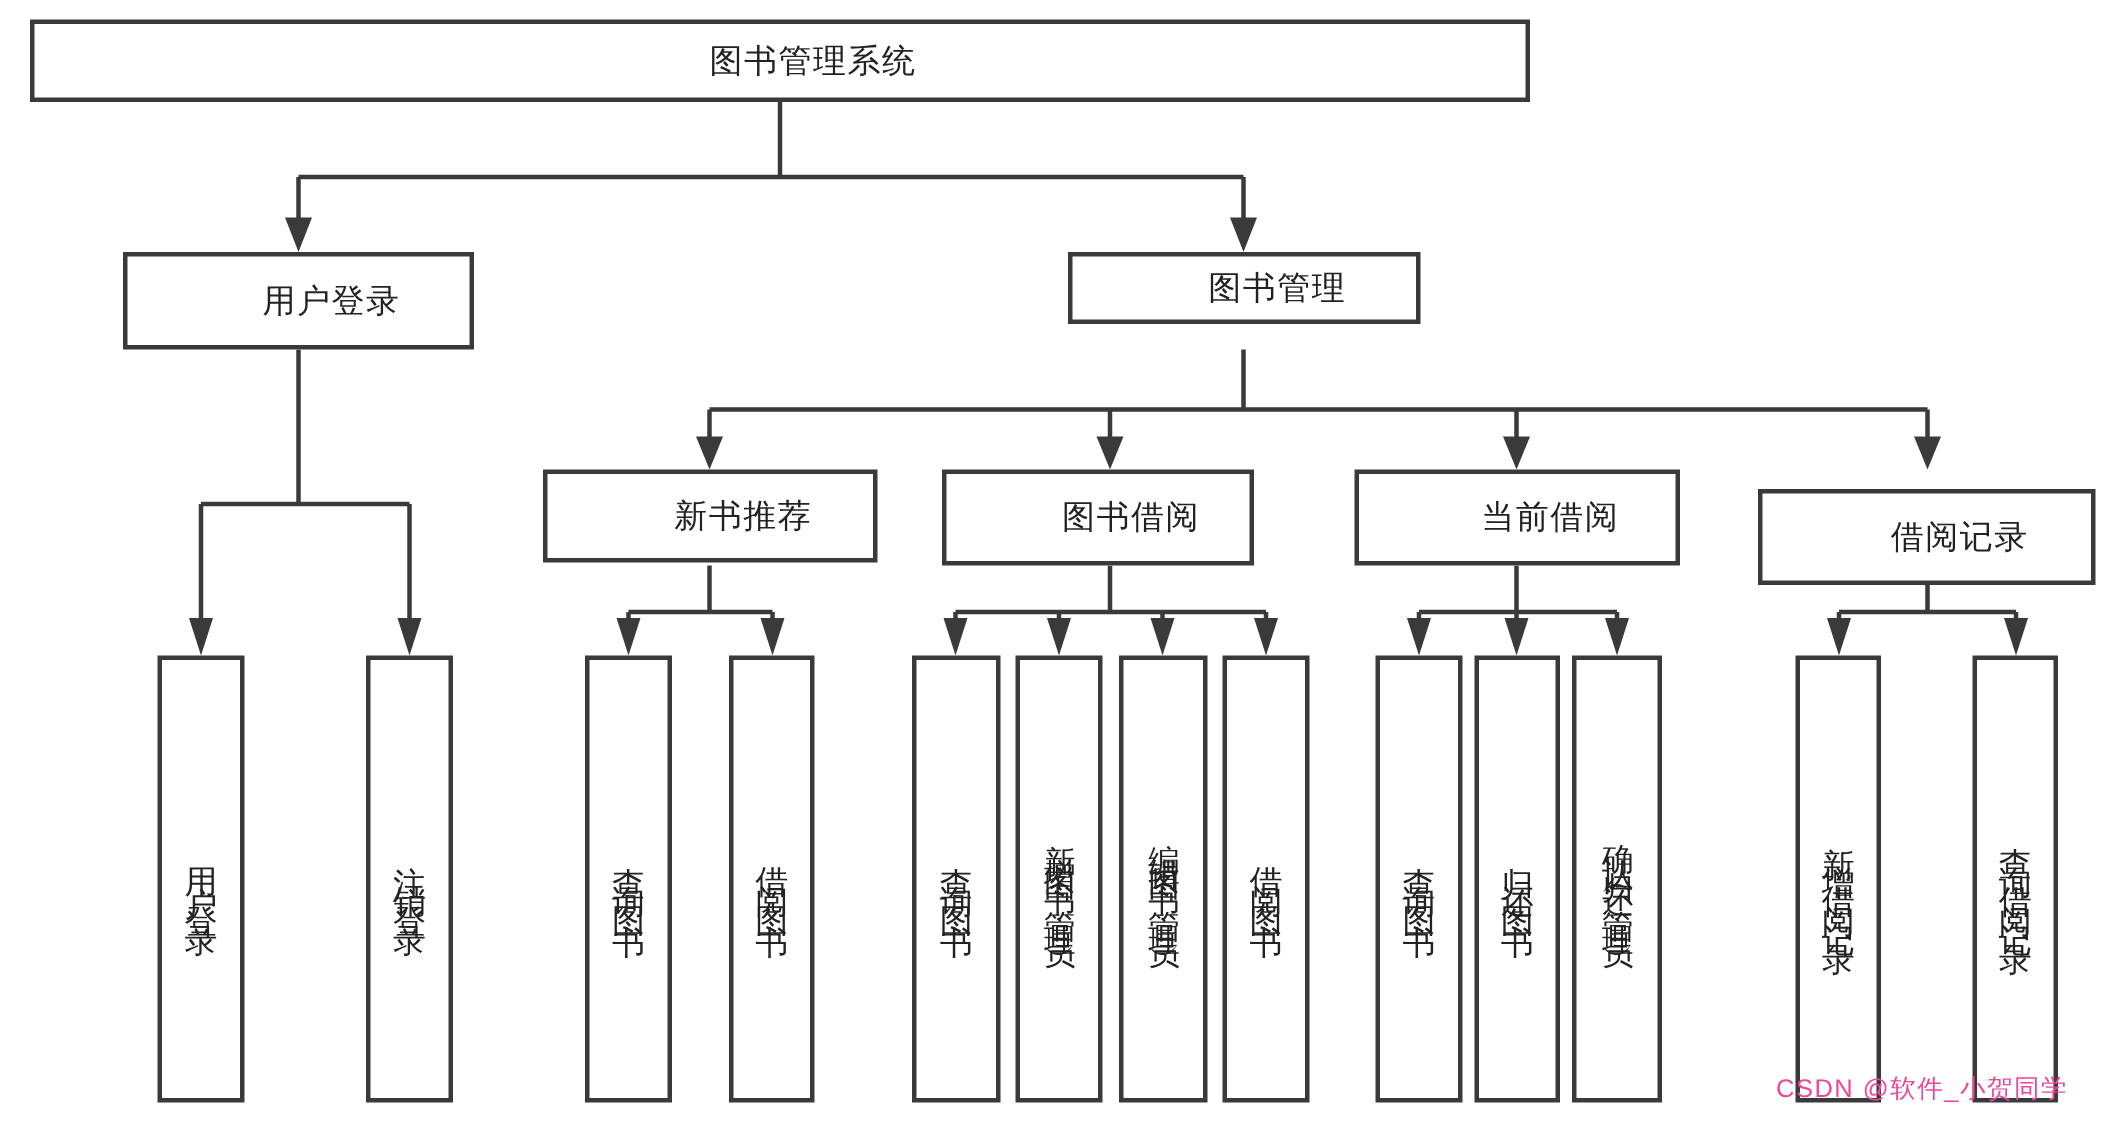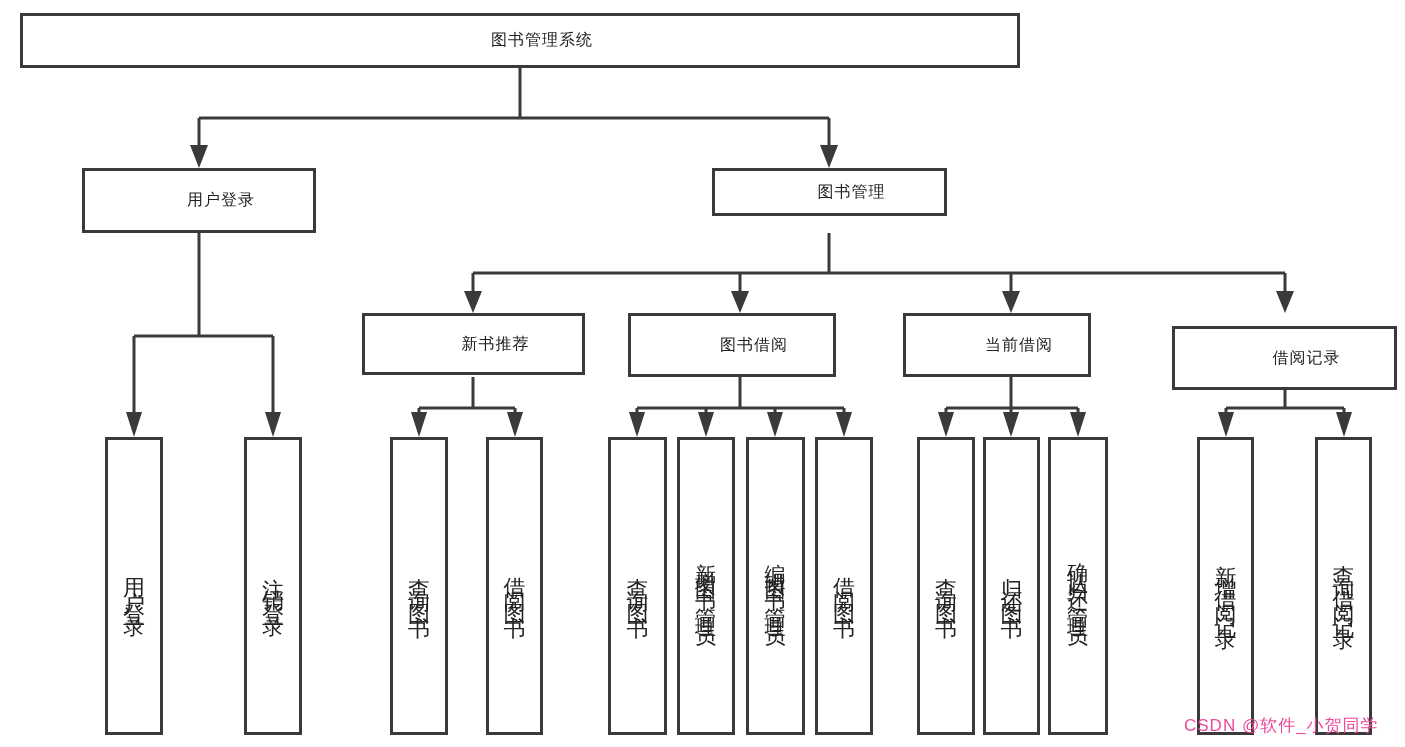--- a/index.html
+++ b/index.html
@@ -24,21 +24,21 @@
   }
   .node {
     position: absolute;
     box-sizing: border-box;
     border: 3px solid #3a3a3a;
     background: #ffffff;
     display: flex;
     align-items: center;
     justify-content: center;
     color: #222222;
-    font-size: 16px;
+    font-size: 22px;
     letter-spacing: 1px;
     z-index: 2;
     padding-left: 44px;
   }
   .leaf {
     position: absolute;
     box-sizing: border-box;
     width: 58px;
     height: 298px;
     border: 3px solid #3a3a3a;
@@ -119,21 +119,21 @@
     </g>
   </svg>
 
   <div class="node" style="left:20px; top:13px; width:1000px; height:55px;">图书管理系统</div>
 
   <div class="node" style="left:82px; top:168px; width:234px; height:65px;">用户登录</div>
   <div class="node" style="left:712px; top:168px; width:235px; height:48px;">图书管理</div>
 
   <div class="node" style="left:362px; top:313px; width:223px; height:62px;">新书推荐</div>
   <div class="node" style="left:628px; top:313px; width:208px; height:64px;">图书借阅</div>
-  <div class="node" style="left:903px; top:313px; width:188px; height:64px;">当前借阅</div>
+  <div class="node" style="left:903px; top:313px; width:217px; height:64px;">当前借阅</div>
   <div class="node" style="left:1172px; top:326px; width:225px; height:64px;">借阅记录</div>
 
   <div class="leaf" style="left:105px; top:437px;">
     <span>用户登录</span>
   </div>
   <div class="leaf" style="left:244px; top:437px;">
     <span>注销登录</span>
   </div>
 
   <div class="leaf" style="left:390px; top:437px;">

